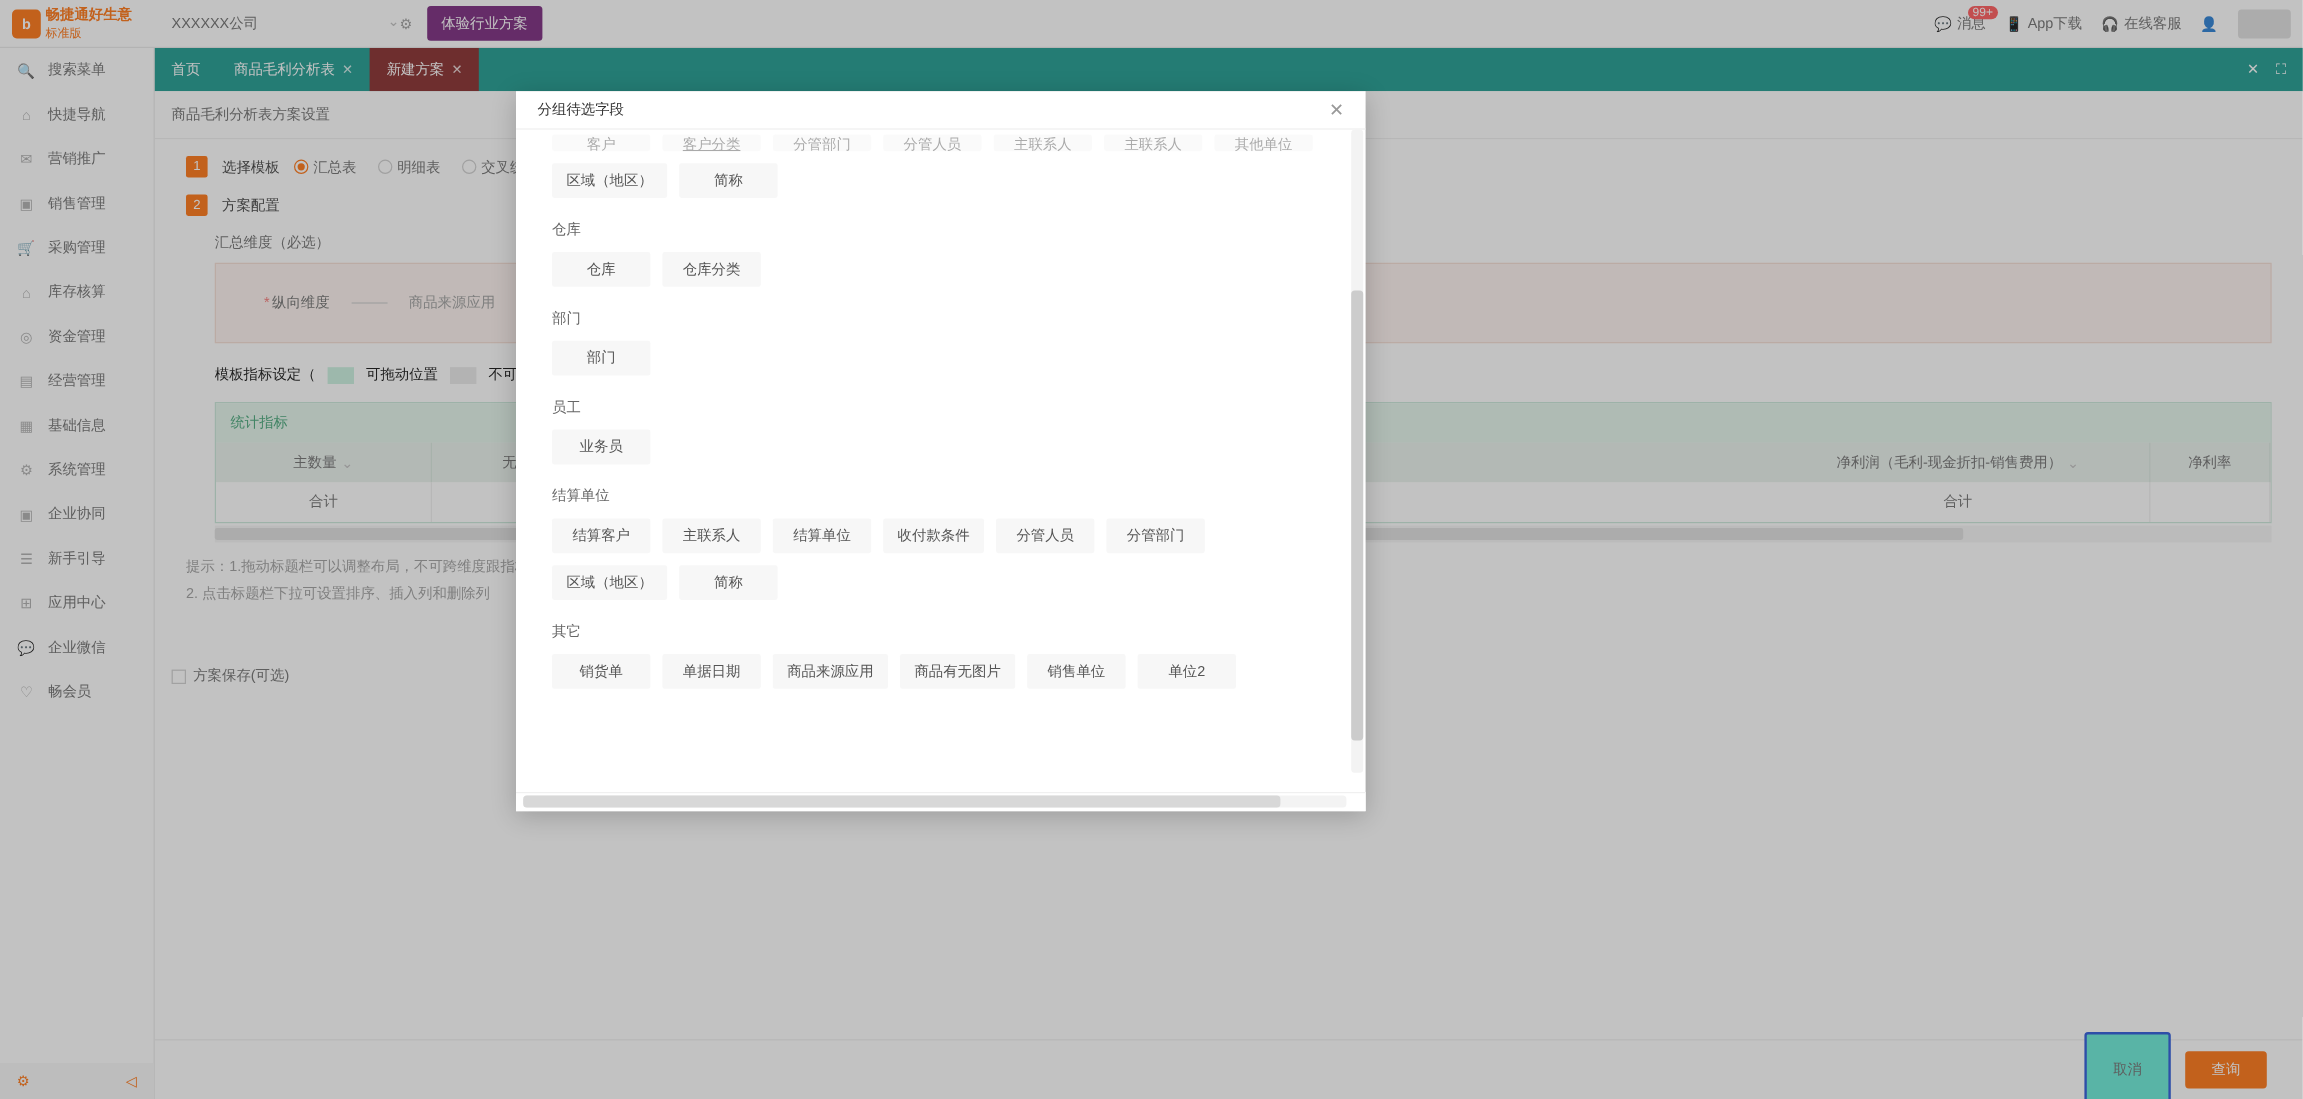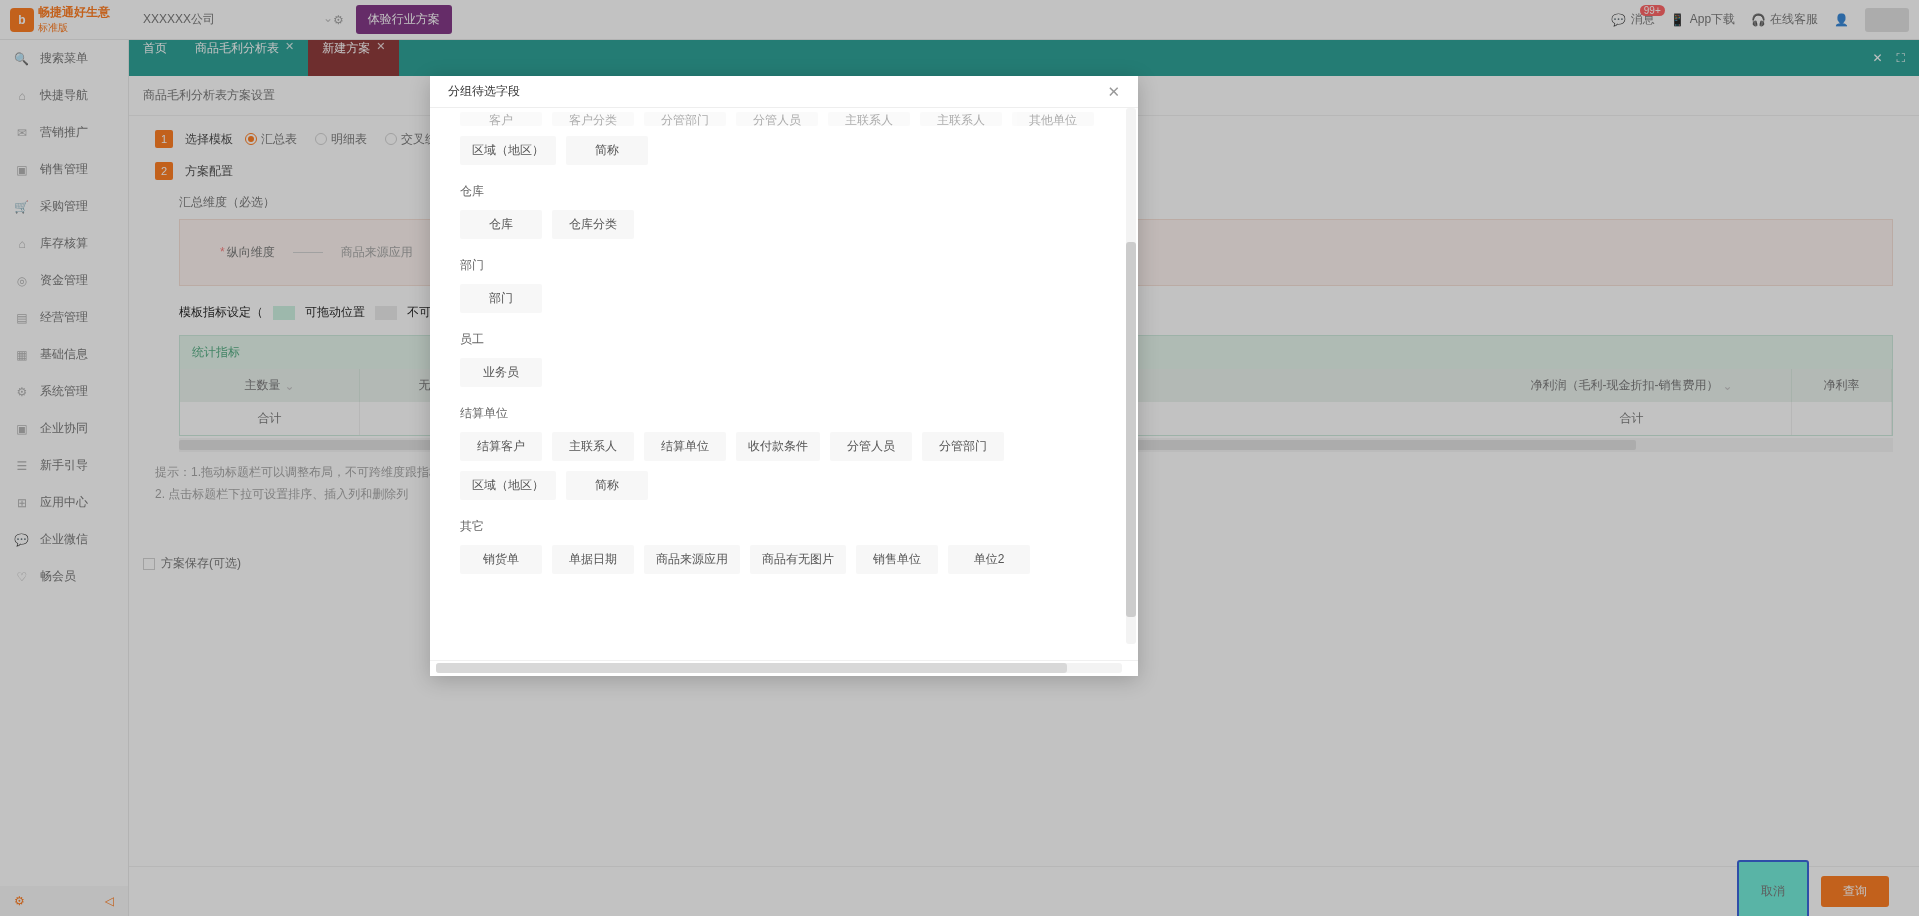--- a/index.html
+++ b/index.html
@@ -21,21 +21,21 @@
 .avatar { width:44px; height:24px; background:#ddd; border-radius:3px; }
 
 
 .sidebar { position:absolute; left:0; top:40px; width:129px; bottom:0; background:#fff; border-right:1px solid #e8e8e8; display:flex; flex-direction:column; }
 .sb-item { display:flex; align-items:center; gap:10px; padding:10px 14px; color:#666; cursor:pointer; }
 .sb-icon { width:16px; height:16px; display:inline-flex; align-items:center; justify-content:center; color:#aaa; }
 .sb-bottom { margin-top:auto; height:30px; background:#f7f7f7; display:flex; align-items:center; justify-content:space-between; padding:0 14px; color:#ff6a00; }
 
 
 .tabs { position:absolute; left:129px; right:0; top:40px; height:36px; background:#0d9488; display:flex; align-items:stretch; }
-.tab { padding:0 14px; color:#fff; display:flex; gap:6px; cursor:pointer; font-size:12px; }
+.tab { padding:0 14px; color:#fff; display:flex; align-items:center; gap:6px; cursor:pointer; font-size:12px; }
 .tab.active { background:#7f1d1d; }
 .tab .close { font-size:11px; opacity:.8; }
 .tabs-right { margin-left:auto; display:flex; align-items:center; gap:14px; padding-right:14px; color:#fff; }
 
 
 .crumb { position:absolute; left:129px; right:0; top:76px; height:40px; background:#fff; display:flex; align-items:center; padding:0 14px; color:#666; border-bottom:1px solid #eee; }
 
 
 .content { position:absolute; left:129px; right:0; top:116px; bottom:50px; background:#fff; padding:14px 26px; overflow:auto; }
 .step-row { display:flex; align-items:center; gap:12px; margin-bottom:14px; }
@@ -308,21 +308,21 @@
 <div class="overlay"></div>
 <div class="modal">
   <div class="modal-head">
     <span>分组待选字段</span>
     <span class="close">✕</span>
   </div>
   <div style="flex:1;position:relative;overflow:hidden">
     <div class="modal-scrollzone">
       <div class="partial-row" id="partial-row">
           <div class="mtag" style="padding-top: 0px; padding-bottom: 2px; height: 14px; overflow: hidden;">客户</div>
-          <div class="mtag" style="padding-top: 0px; padding-bottom: 2px; height: 14px; overflow: hidden;">客户分类</div>
+          <div class="mtag" style="padding-top: 0px; padding-bottom: 2px; height: 14px; overflow: hidden; text-decoration: underline;">客户分类</div>
           <div class="mtag" style="padding-top: 0px; padding-bottom: 2px; height: 14px; overflow: hidden;">分管部门</div>
           <div class="mtag" style="padding-top: 0px; padding-bottom: 2px; height: 14px; overflow: hidden;">分管人员</div>
           <div class="mtag" style="padding-top: 0px; padding-bottom: 2px; height: 14px; overflow: hidden;">主联系人</div>
           <div class="mtag" style="padding-top: 0px; padding-bottom: 2px; height: 14px; overflow: hidden;">主联系人</div>
           <div class="mtag" style="padding-top: 0px; padding-bottom: 2px; height: 14px; overflow: hidden;">其他单位</div>
         </div>
       <div class="mtags" id="extra-row" style="margin-top:10px">
           <div class="mtag">区域（地区）</div>
           <div class="mtag">简称</div>
         </div>

